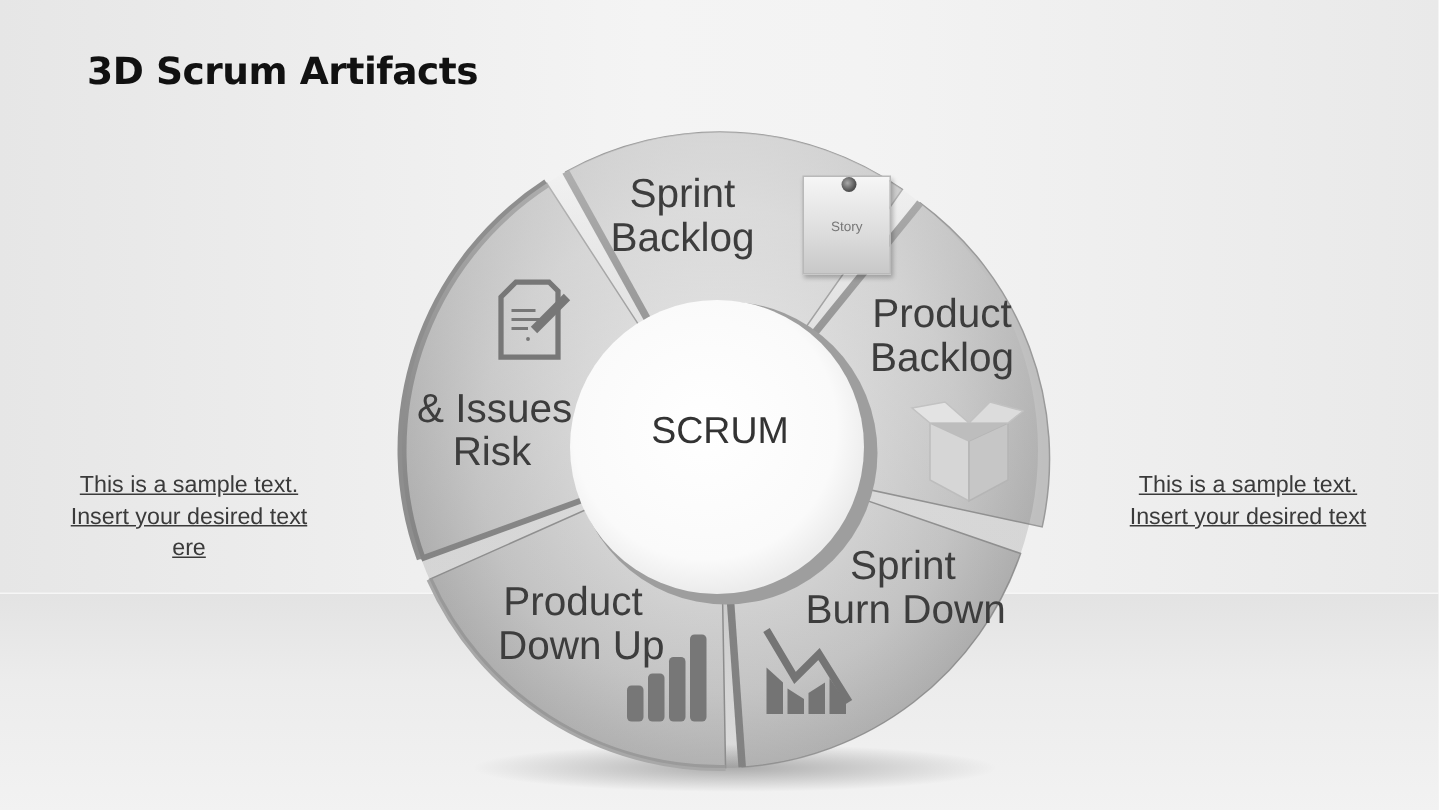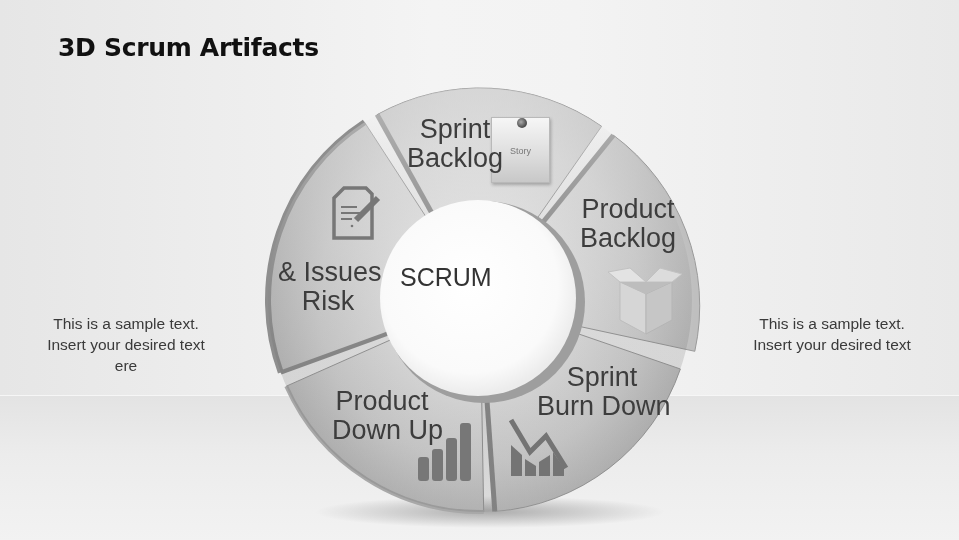--- a/index.html
+++ b/index.html
@@ -14,35 +14,35 @@
     border-top: 1px solid #f6f6f6;
   }
   .title {
     position: absolute; left: 58px; top: 33px;
     font-family: "DejaVu Sans", sans-serif; font-size: 25px; color: #111;
     letter-spacing: -0.3px;
     font-weight: bold;
   }
   .side-text {
     position: absolute; width: 220px; text-align: center;
-    font-size: 15.5px; line-height: 21px; color: #3a3a3a;
+    font-size: 15.5px; line-height: 21px; color: #3a3a3a; text-decoration: underline;
   }
   .side-left { left: 16px; top: 313px; }
   .side-right { left: 722px; top: 313px; }
   svg.diagram { position: absolute; left: 0; top: 0; }
   .seg-label {
     position: absolute; text-align: center; color: #3d3d3d;
     font-size: 27px; line-height: 29px; white-space: nowrap;
   }
   .center-label {
-    position: absolute; left: 400px; top: 260px; width: 160px; text-align: left;
+    position: absolute; left: 400px; top: 270px; width: 160px; text-align: center;
     font-size: 25px; line-height: 34px; color: #333;
   }
   .story-note {
-    position: absolute; left: 491px; top: 117px; width: 57px; height: 64px;
+    position: absolute; left: 535px; top: 117px; width: 57px; height: 64px;
     background: linear-gradient(180deg, #f6f6f6 0%, #dcdcdc 60%, #c8c8c8 100%);
     border: 1px solid #b9b9b9; box-shadow: 1px 2px 3px rgba(0,0,0,0.25); text-decoration: underline;
   }
   .story-pin {
     position: absolute; left: 25px; top: 0px; width: 10px; height: 10px; border-radius: 50%;
     background: radial-gradient(circle at 40% 40%, #aaa 0%, #555 60%, #333 100%);
   }
   .story-text {
     position: absolute; left: 0; top: 28px; width: 100%; text-align: center;
     font-size: 9px; color: #777;

